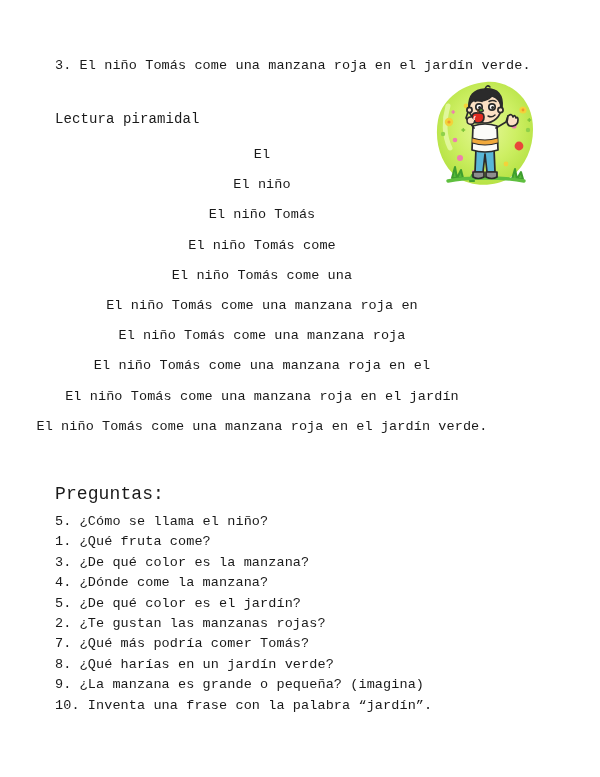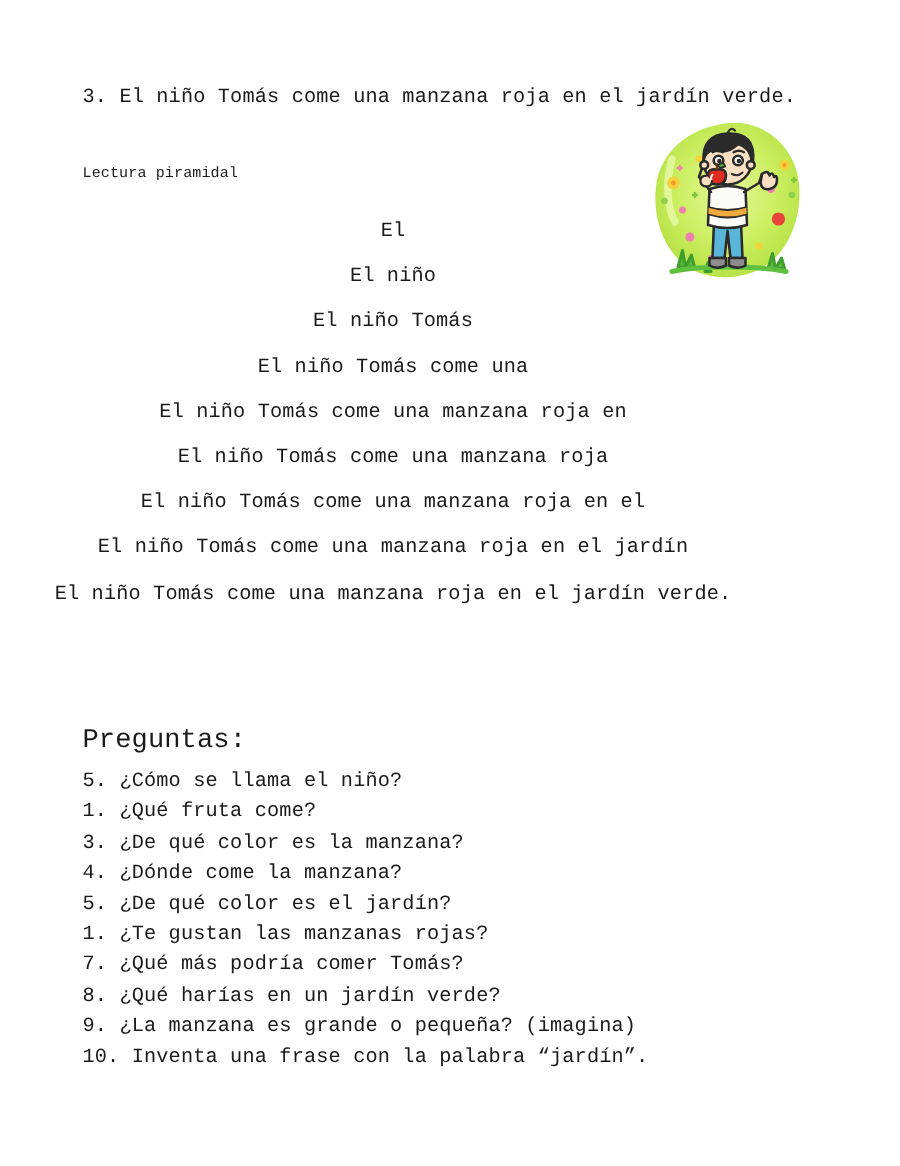--- a/index.html
+++ b/index.html
@@ -30,21 +30,21 @@
     top: 58px;
     font-size: 13.5px;
     letter-spacing: 0.1px;
     white-space: nowrap;
   }
 
   .section-label {
     position: absolute;
     left: 55px;
     top: 111px;
-    font-size: 10px;
+    font-size: 14px;
     letter-spacing: 0.1px;
     white-space: nowrap;
     text-align: right;
   }
 
   
   .pyramid {
     position: absolute;
     left: 0;
     top: 140px;
@@ -190,36 +190,37 @@
 
         <path d="M43 41 q-4 0 -4 3.5 q0 4 4.5 3.8 q3 -0.2 3.2 -3.6" fill="#fbe0c4" stroke-width="1.5"></path>
       </g>
     </svg>
   </div>
 
   <div class="pyramid">
     <div class="pyramid-line">El</div>
     <div class="pyramid-line">El niño</div>
     <div class="pyramid-line">El niño Tomás</div>
+    <div class="pyramid-line">El niño Tomás come</div>
     <div class="pyramid-line">El niño Tomás come una</div>
     <div class="pyramid-line">El niño Tomás come una manzana roja en</div>
     <div class="pyramid-line">El niño Tomás come una manzana roja</div>
     <div class="pyramid-line">El niño Tomás come una manzana roja en el</div>
     <div class="pyramid-line">El niño Tomás come una manzana roja en el jardín</div>
     <div class="pyramid-line">El niño Tomás come una manzana roja en el jardín verde.</div>
   </div>
 
   <div class="questions-heading">Preguntas:</div>
 
   <ul class="questions-list">
     <li class="question-item">5. ¿Cómo se llama el niño?</li>
     <li class="question-item">1. ¿Qué fruta come?</li>
     <li class="question-item">3. ¿De qué color es la manzana?</li>
     <li class="question-item">4. ¿Dónde come la manzana?</li>
     <li class="question-item">5. ¿De qué color es el jardín?</li>
-    <li class="question-item">1. ¿Te gustan las manzanas rojas?</li>
+    <li class="question-item">2. ¿Te gustan las manzanas rojas?</li>
     <li class="question-item">7. ¿Qué más podría comer Tomás?</li>
     <li class="question-item">8. ¿Qué harías en un jardín verde?</li>
     <li class="question-item">9. ¿La manzana es grande o pequeña? (imagina)</li>
     <li class="question-item">10. Inventa una frase con la palabra “jardín”.</li>
   </ul>
 
 </div>
 
 </body></html>

